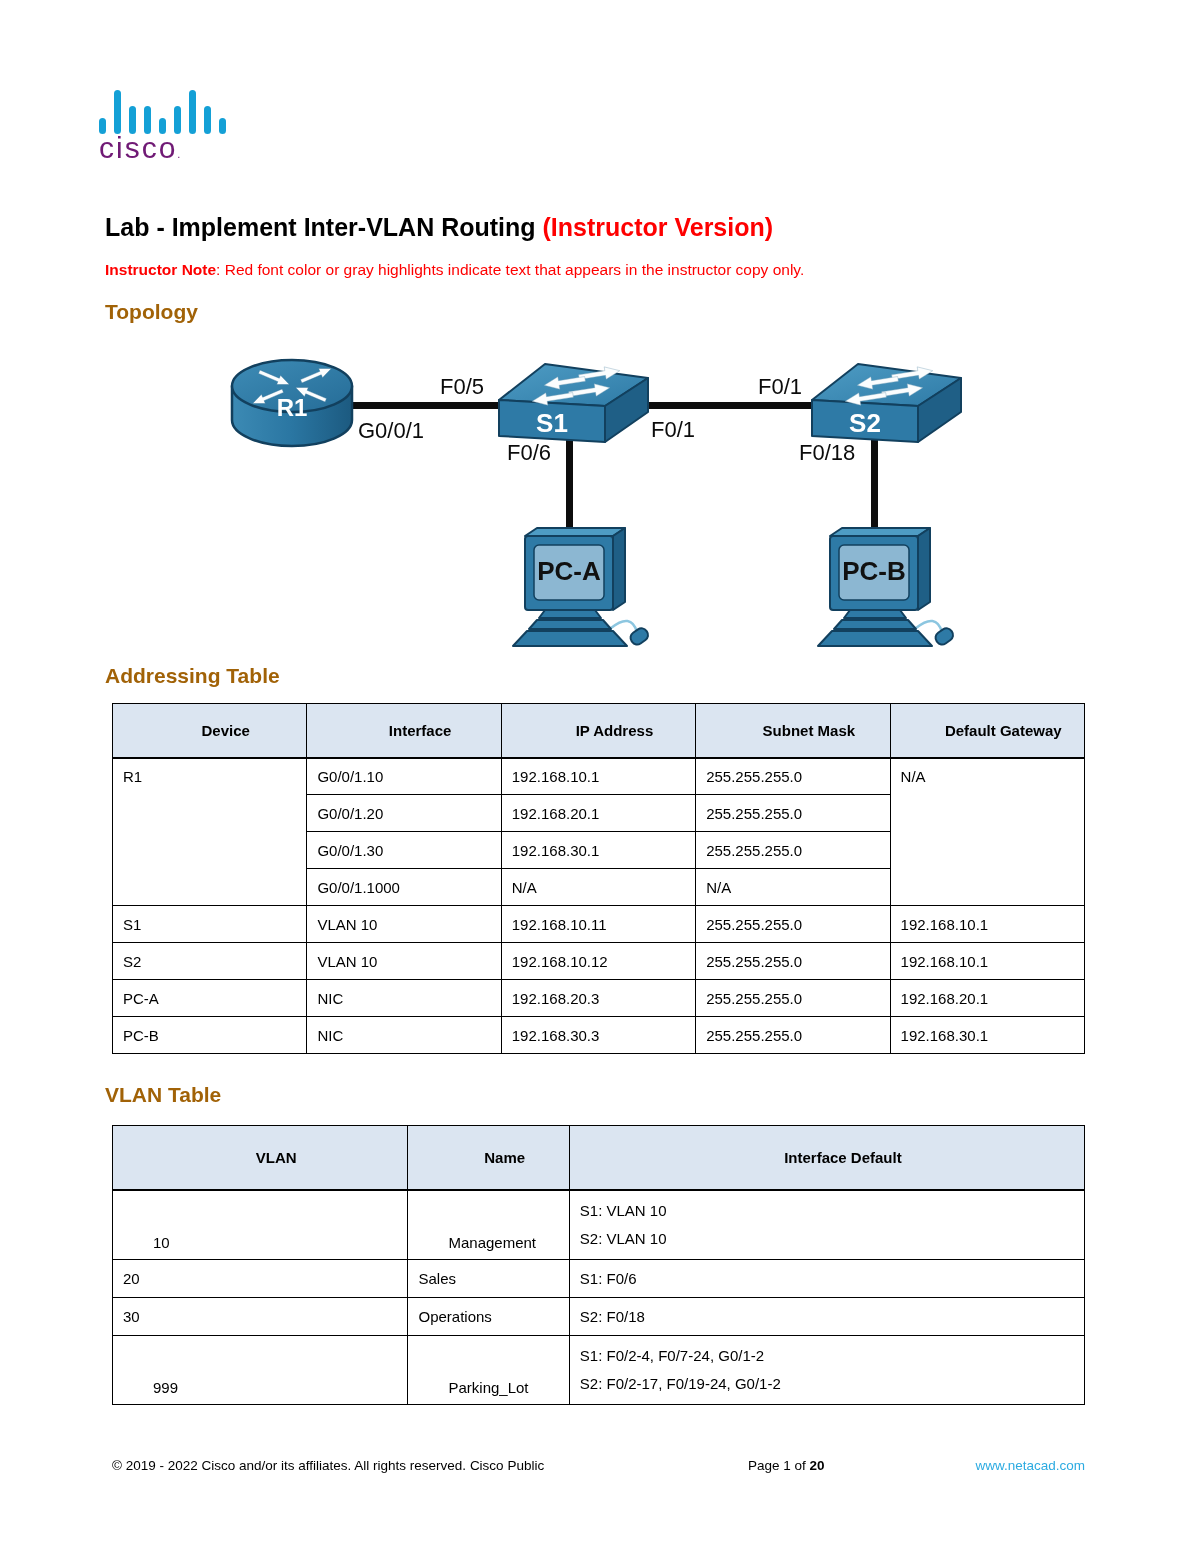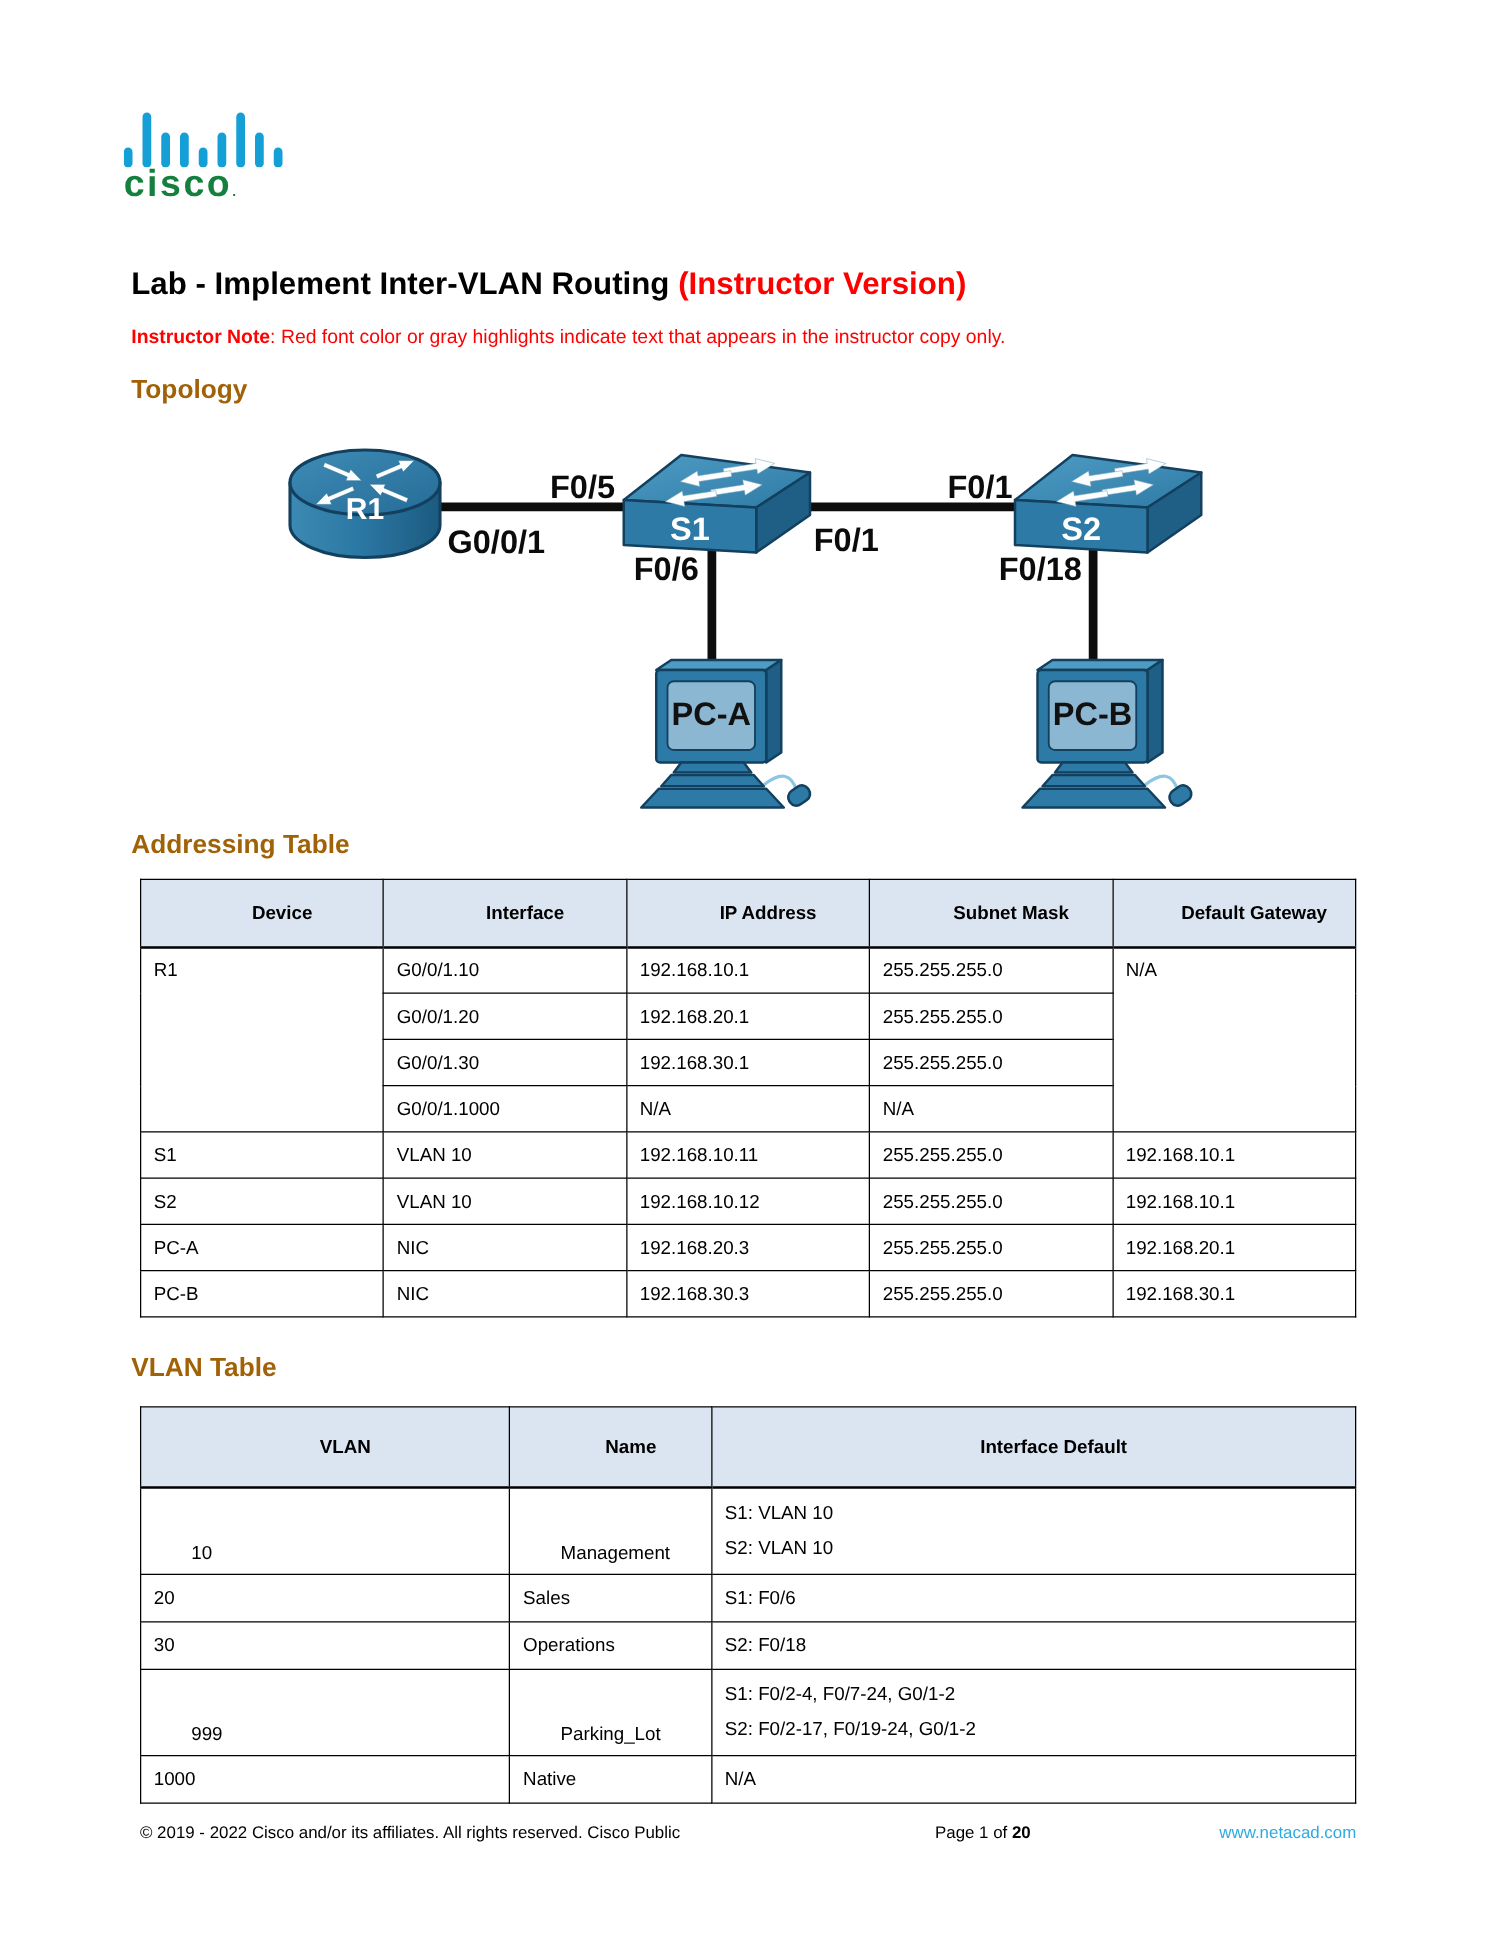--- a/index.html
+++ b/index.html
@@ -3,36 +3,36 @@
 <meta charset="utf-8">
 <style>
   html,body{margin:0;padding:0;}
   body{
     width:1200px;height:1553px;position:relative;background:#ffffff;
     font-family:"Liberation Sans", sans-serif;color:#000;overflow:hidden;
   }
   .abs{position:absolute;}
 
   
-  .cisco-word{position:absolute;left:99px;top:131px;font-size:30px;font-weight:bold;
-    color:#15803d;letter-spacing:2px;text-align:right;}
+  .cisco-word{position:absolute;left:99px;top:131px;font-size:30px;font-weight:normal;
+    color:#701a75;letter-spacing:2px;text-align:right;}
   .cisco-tm{font-size:11px;vertical-align:baseline;}
   .academy-text{position:absolute;left:251px;top:88px;font-size:35px;line-height:43px;
     color:#38393b;font-weight:400;letter-spacing:0.5px;}
 
   
   .doc-title{position:absolute;left:105px;top:213px;font-size:25px;font-weight:bold;color:#000;white-space:nowrap;}
   .doc-title .red{color:#fe0000;}
   .note{position:absolute;left:105px;top:261px;font-size:15.5px;color:#fe0000;white-space:nowrap;}
   .note b{font-weight:bold;}
   .h2{position:absolute;font-size:21px;font-weight:bold;color:#a16207;}
 
   
   .link{position:absolute;background:#0d0d0d;}
-  .port-label{position:absolute;font-size:26px;font-weight:bold;color:#0b0b0b;white-space:nowrap;}
+  .port-label{position:absolute;font-size:22px;font-weight:normal;color:#0b0b0b;white-space:nowrap;}
   .device{position:absolute;}
   .dev-label{position:absolute;left:0;text-align:center;font-weight:bold;white-space:nowrap;}
   .router-label{width:128px;top:42px;color:#fff;font-size:24px;}
   .switch-label{width:114px;top:54px;color:#fff;font-size:26px;}
   .pc-label{width:124px;top:34px;color:#111;font-size:26px;}
 
   
   table{border-collapse:collapse;table-layout:fixed;position:absolute;font-size:15px;}
   .addr-table{left:112px;top:703px;width:973px;}
   .vlan-table{left:112px;top:1125px;width:973px;}
@@ -337,23 +337,18 @@
       <td>S2: F0/18</td>
     </tr>
     <tr class="h68">
       <td class="vbottom">999</td>
       <td class="vbottom">Parking_Lot</td>
       <td class="lines">
         <div>S1: F0/2-4, F0/7-24, G0/1-2</div>
         <div>S2: F0/2-17, F0/19-24, G0/1-2</div>
       </td>
     </tr>
-    <tr class="h38">
-      <td>1000</td>
-      <td>Native</td>
-      <td>N/A</td>
-    </tr>
   </tbody>
 </table>
 
 <div class="footer-left">© 2019 - 2022 Cisco and/or its affiliates. All rights reserved. Cisco Public</div>
 <div class="footer-center"><span>Page 1 of </span><b>20</b></div>
 <a class="footer-right" href="#">www.netacad.com</a>
 
 </body></html>

